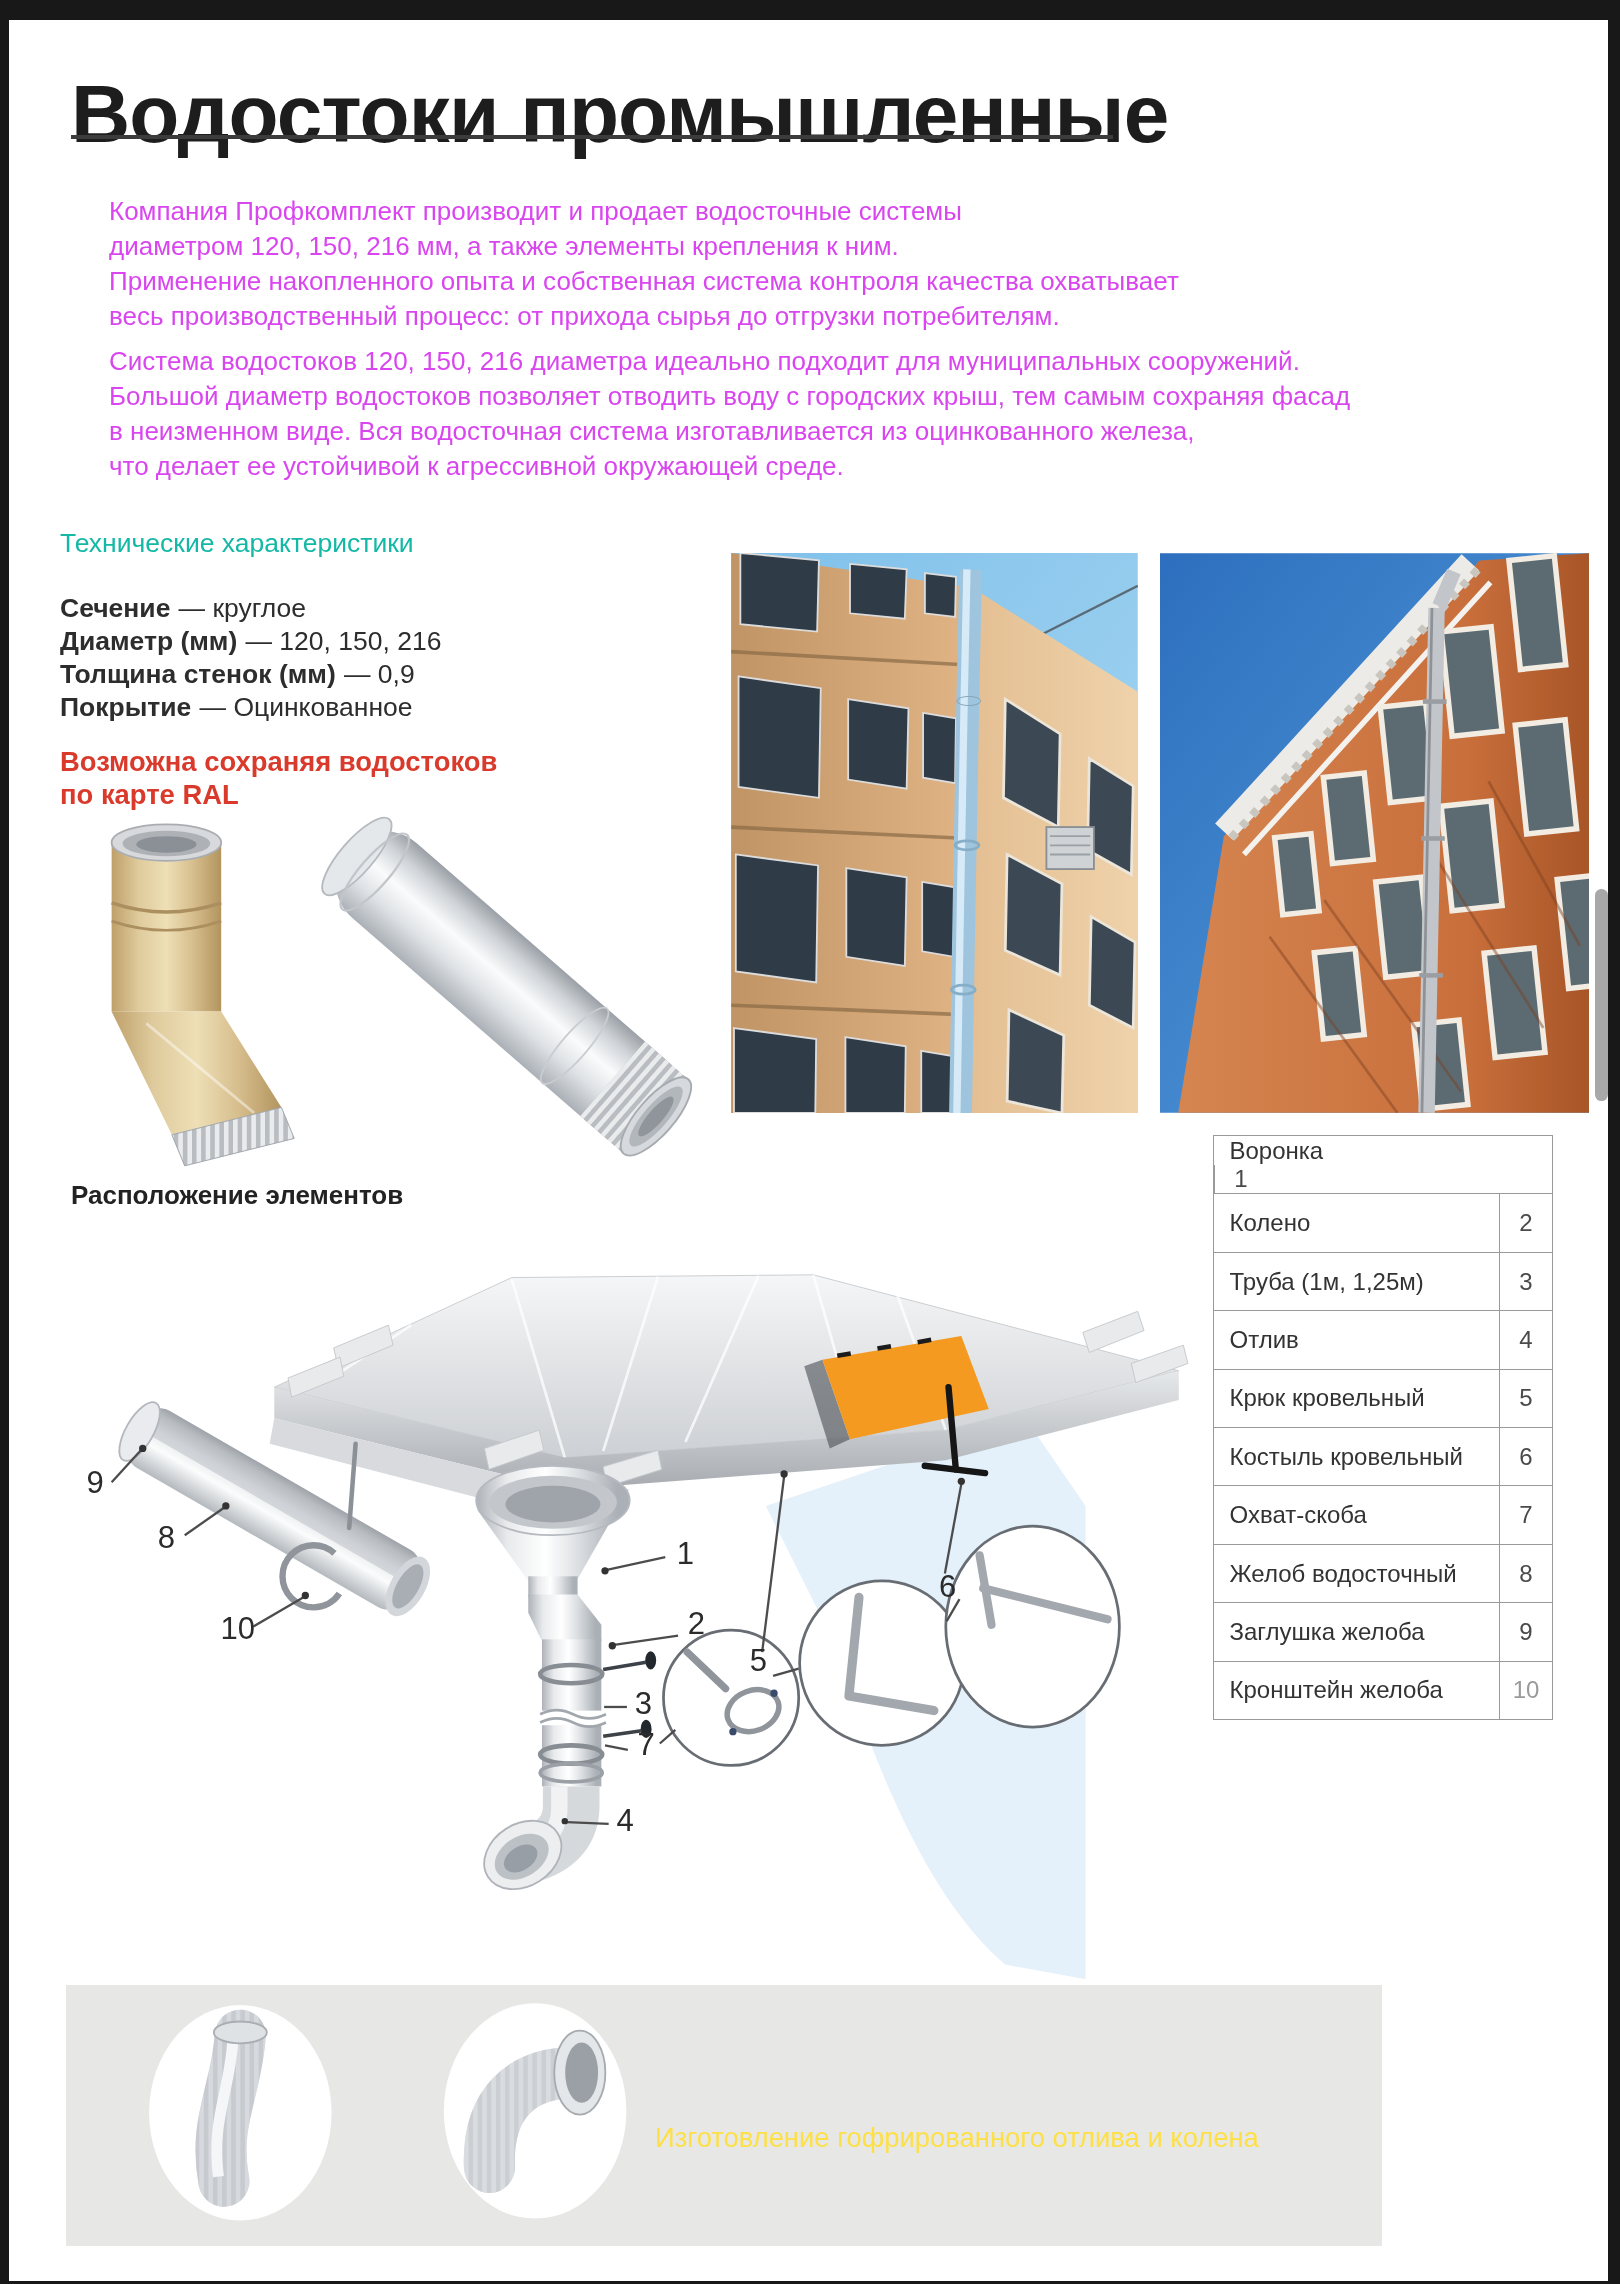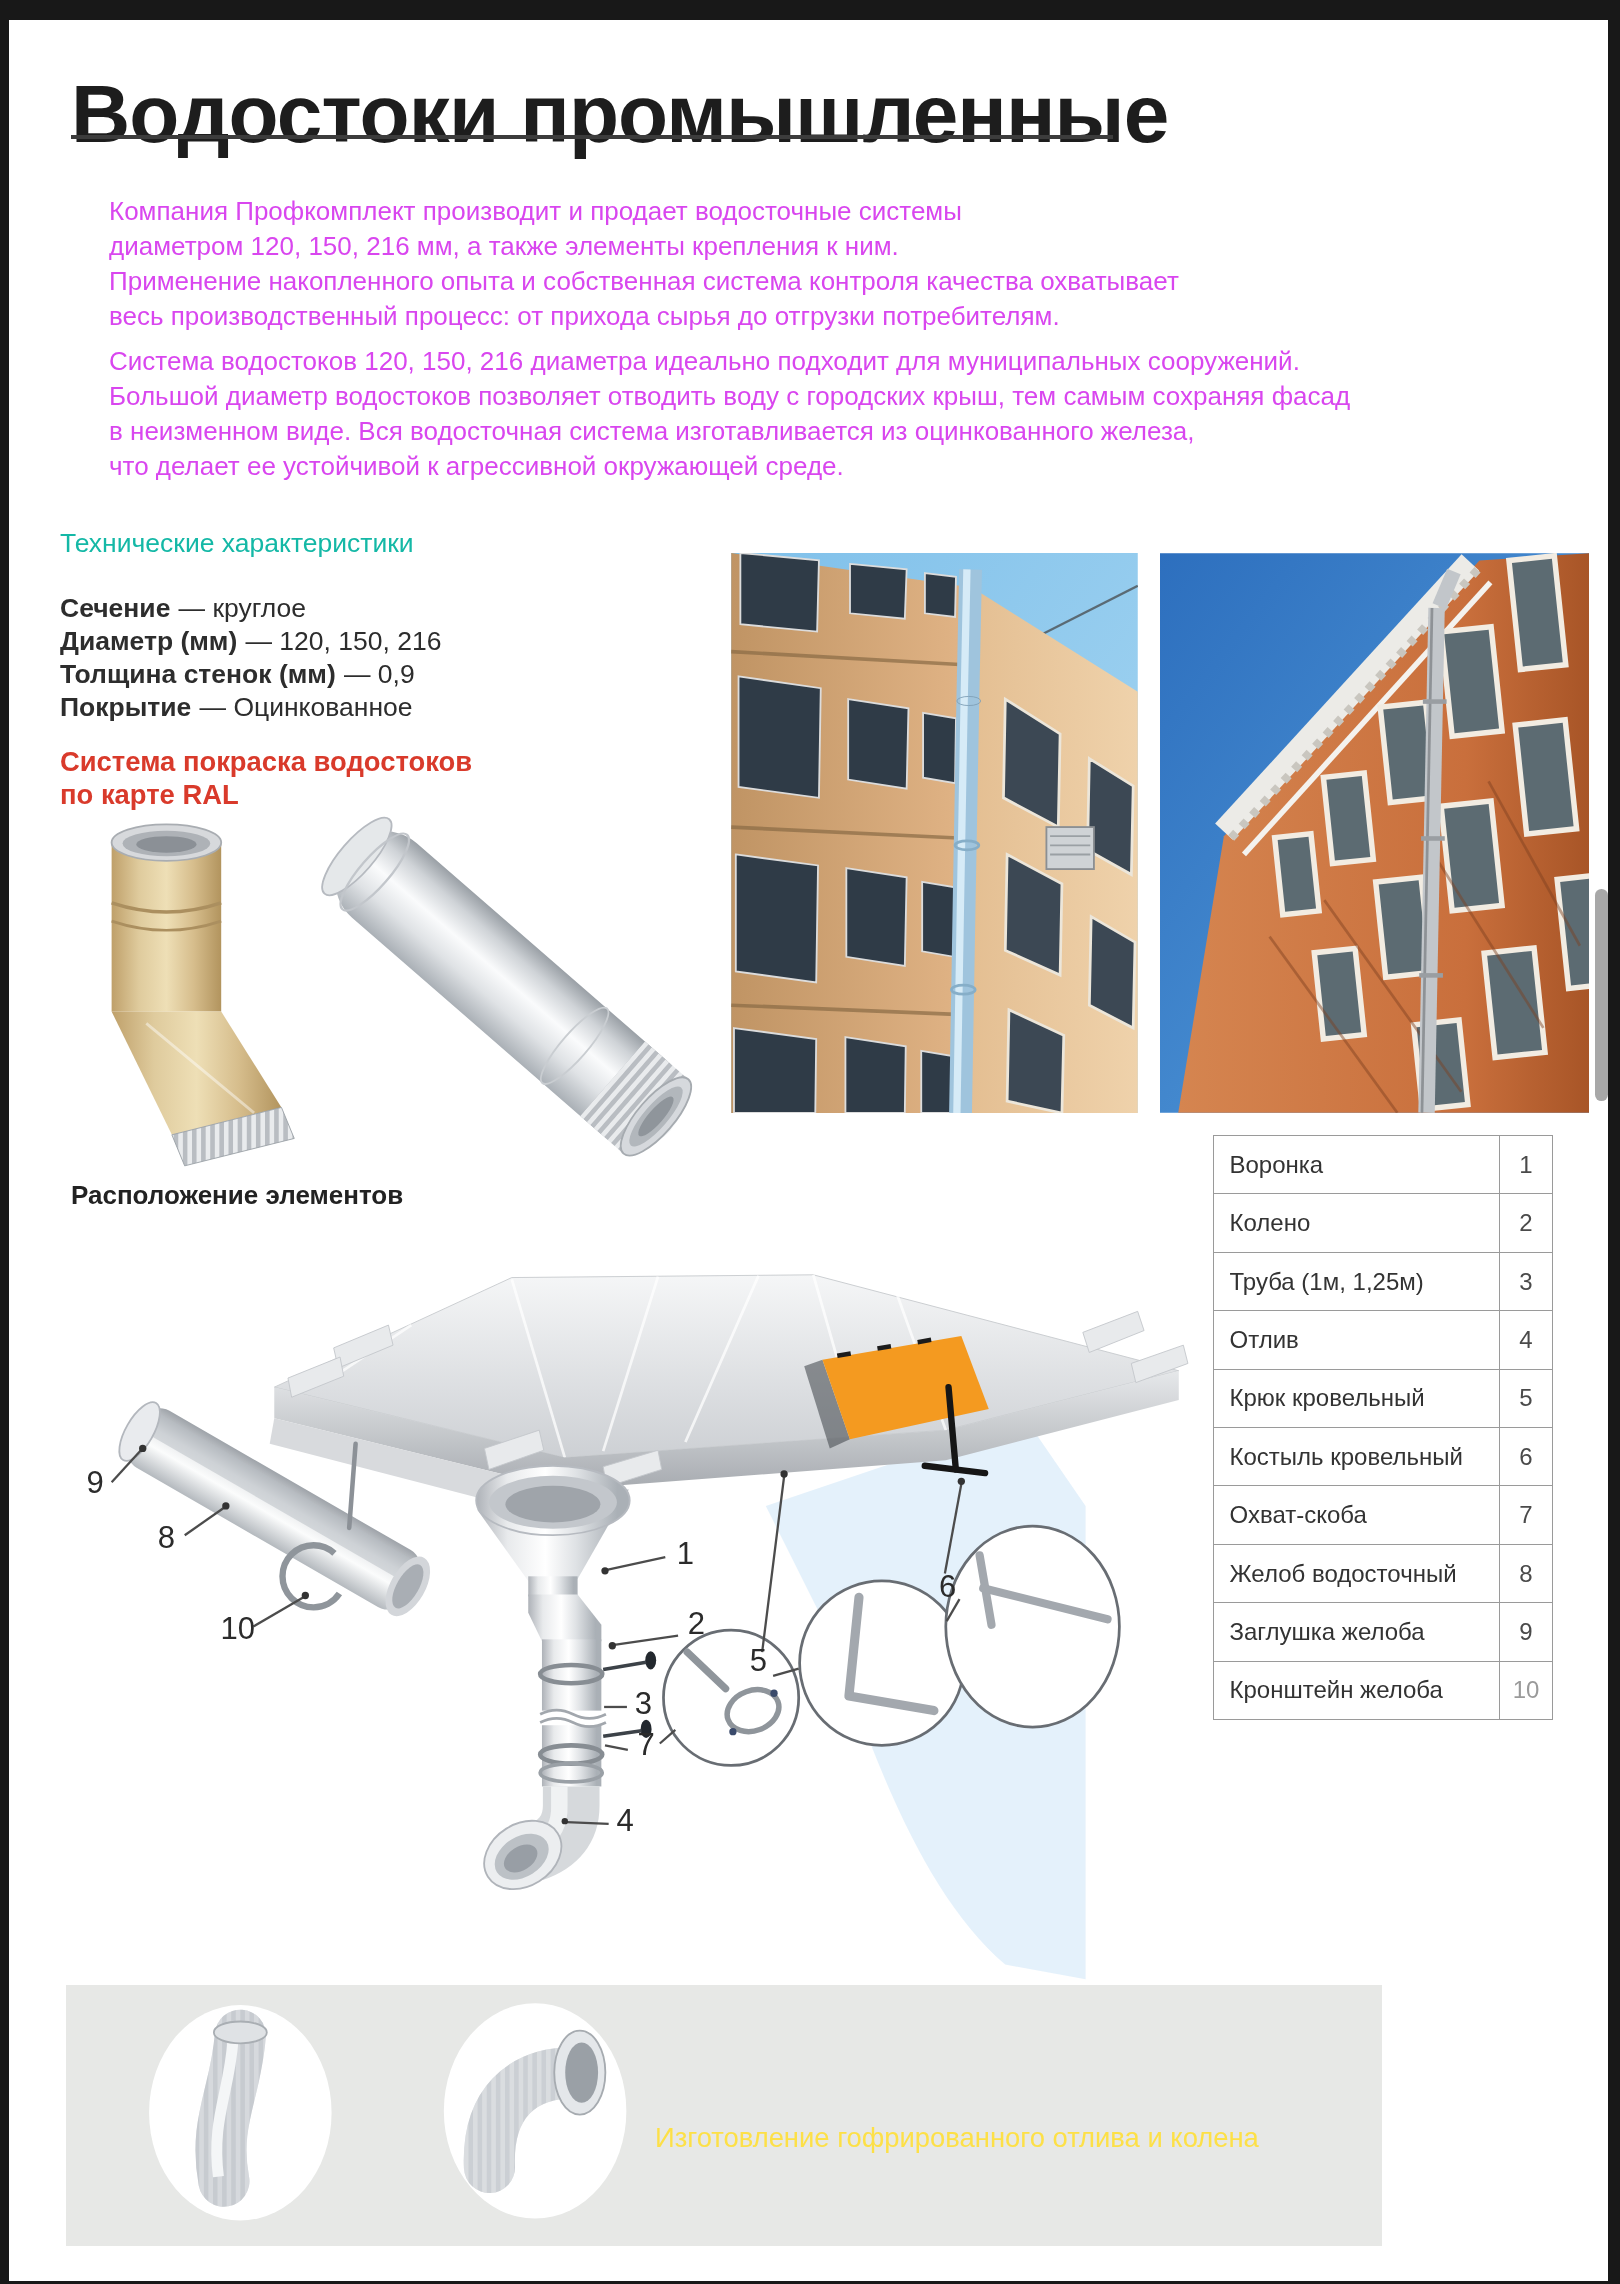--- a/index.html
+++ b/index.html
@@ -13,21 +13,21 @@
   .p1{left:73px;top:194px;}
   .p2{left:73px;top:344px;}
   .tech-head{left:60px;top:528px;font-size:26.5px;color:#14b8a6;}
   .specs{left:60px;top:592px;font-size:26.5px;line-height:33px;color:#2d2d2d;white-space:nowrap;}
   .specs .b{font-weight:bold;margin-right:8.2px;}
   .ral{left:60px;top:745px;font-size:27.4px;font-weight:bold;line-height:33px;color:#d93a2b;white-space:nowrap;}
   .h2{left:71px;top:1180px;font-size:26px;font-weight:bold;color:#222;}
   .parts-table{left:1213px;top:1135px;width:340px;height:585px;border:0.9px solid #9a9a9a;
                display:flex;flex-direction:column;background:#fff;box-sizing:border-box;}
   .prow{flex:1;display:flex;border-top:0.9px solid #9a9a9a;}
-  .prow:first-child{border-top:none;}
+  .prow:first-child{border-top:none;flex-direction:column;}
   .pname{flex:1;display:flex;align-items:center;padding-left:15.5px;font-size:24px;color:#333;}
   .pnum{width:52px;border-left:0.9px solid #9a9a9a;display:flex;align-items:center;justify-content:center;
         font-size:24px;color:#4a4a4a;}
   .prow:last-child .pnum{color:#9a9a9a;}
   .band{left:66px;top:1985px;width:1316px;height:261px;background:#e7e8e6;}
   .band-caption{left:655px;top:2122px;font-size:27.4px;color:#fde047;white-space:nowrap;}
   .scroll-thumb{left:1595px;top:889px;width:12.8px;height:212px;background:#a8a8a8;border-radius:6.4px;}
   svg text{font-family:"Liberation Sans",sans-serif;font-size:34px;fill:#2b2b2b;}
 </style>
 </head>
@@ -53,21 +53,21 @@
   </div>
 
   <div class="abs tech-head">Технические характеристики</div>
   <div class="abs specs">
     <div><span class="b">Сечение</span><span>— круглое</span></div>
     <div><span class="b">Диаметр (мм)</span><span>— 120, 150, 216</span></div>
     <div><span class="b">Толщина стенок (мм)</span><span>— 0,9</span></div>
     <div><span class="b">Покрытие</span><span>— Оцинкованное</span></div>
   </div>
   <div class="abs ral">
-    <div>Система покраска водостоков</div>
+    <div>Возможна сохраняя водостоков</div>
     <div>по карте RAL</div>
   </div>
 
   <svg class="abs" style="left:55px;top:804px;" width="694" height="384" viewBox="0 0 760 420">
     <defs>
       <linearGradient id="r-bg" x1="0" y1="0" x2="1" y2="0">
         <stop offset="0" stop-color="#bfa06a"></stop>
           <stop offset=".25" stop-color="#dfcb9d"></stop>
         <stop offset=".5" stop-color="#eedfb6"></stop>
           <stop offset=".75" stop-color="#d6bd8c"></stop>

